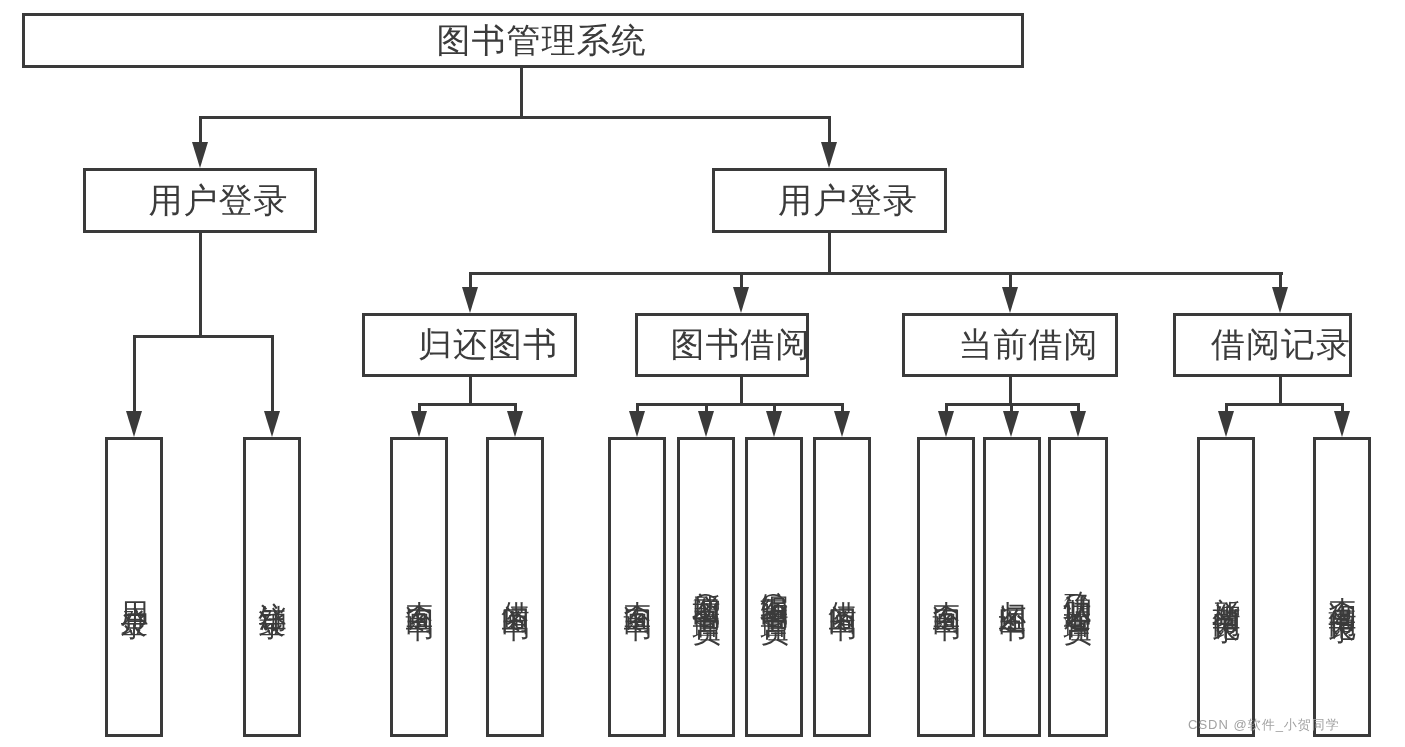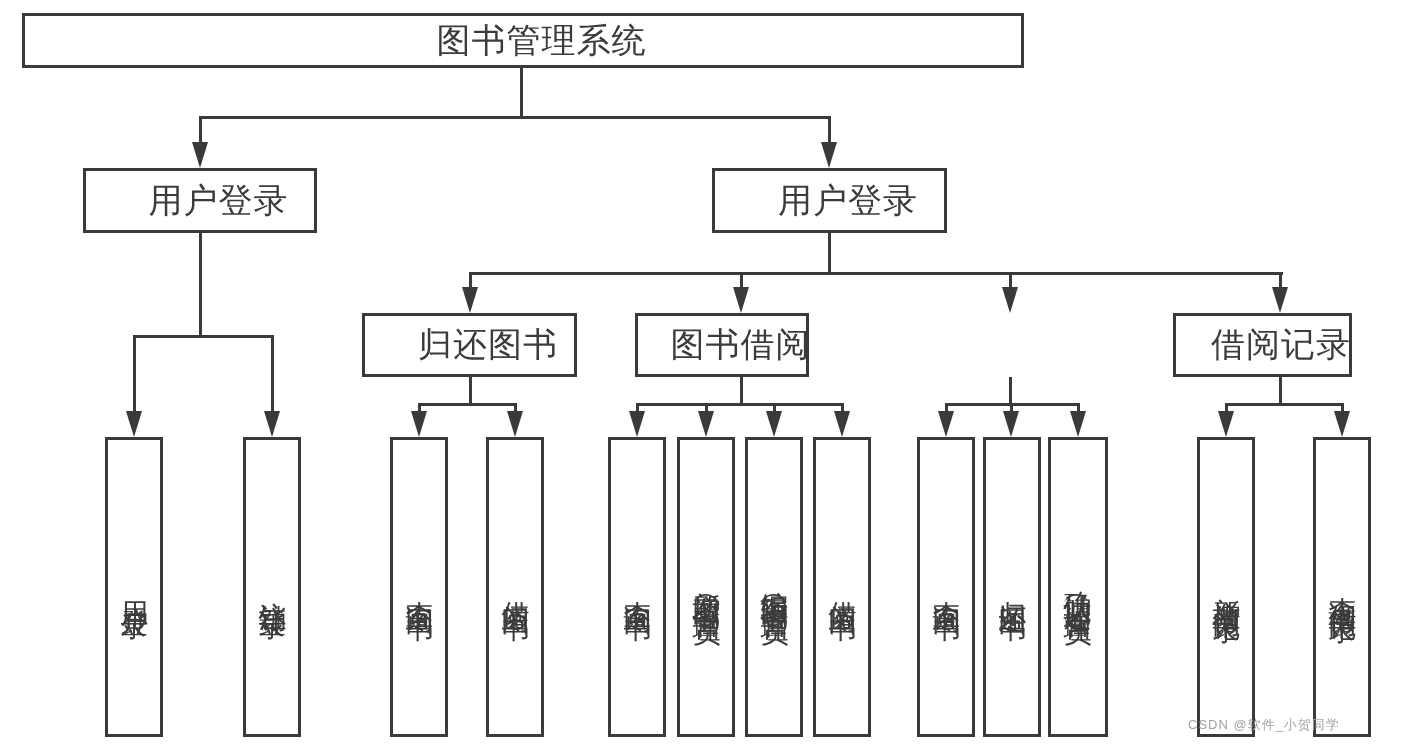--- a/index.html
+++ b/index.html
@@ -57,20 +57,21 @@
 
 <div class="canvas">
 
   <div class="box h" style="left:22px;top:13px;width:1002px;height:55px;">图书管理系统</div>
 
   <div class="box h" style="left:83px;top:168px;width:234px;height:65px;">用户登录</div>
   <div class="box h" style="left:712px;top:168px;width:235px;height:65px;">用户登录</div>
 
   <div class="box h" style="left:362px;top:313px;width:215px;height:64px;">归还图书</div>
   <div class="box h" style="left:635px;top:313px;width:174px;height:64px;">图书借阅</div>
+  <div class="box h" style="left:902px;top:313px;width:216px;height:64px;">当前借阅</div>
   <div class="box h" style="left:1173px;top:313px;width:179px;height:64px;font-family:Liberation Mono, monospace;">借阅记录</div>
 
   <div class="box v" style="left:105px;top:437px;width:58px;height:300px;">用户登录</div>
   <div class="box v" style="left:243px;top:437px;width:58px;height:300px;">注销登录</div>
 
   <div class="box v" style="left:390px;top:437px;width:58px;height:300px;">查询图书</div>
   <div class="box v" style="left:486px;top:437px;width:58px;height:300px;">借阅图书</div>
 
   <div class="box v" style="left:608px;top:437px;width:58px;height:300px;">查询图书</div>
   <div class="box v" style="left:677px;top:437px;width:58px;height:300px;">新增图书（管理员）</div>

